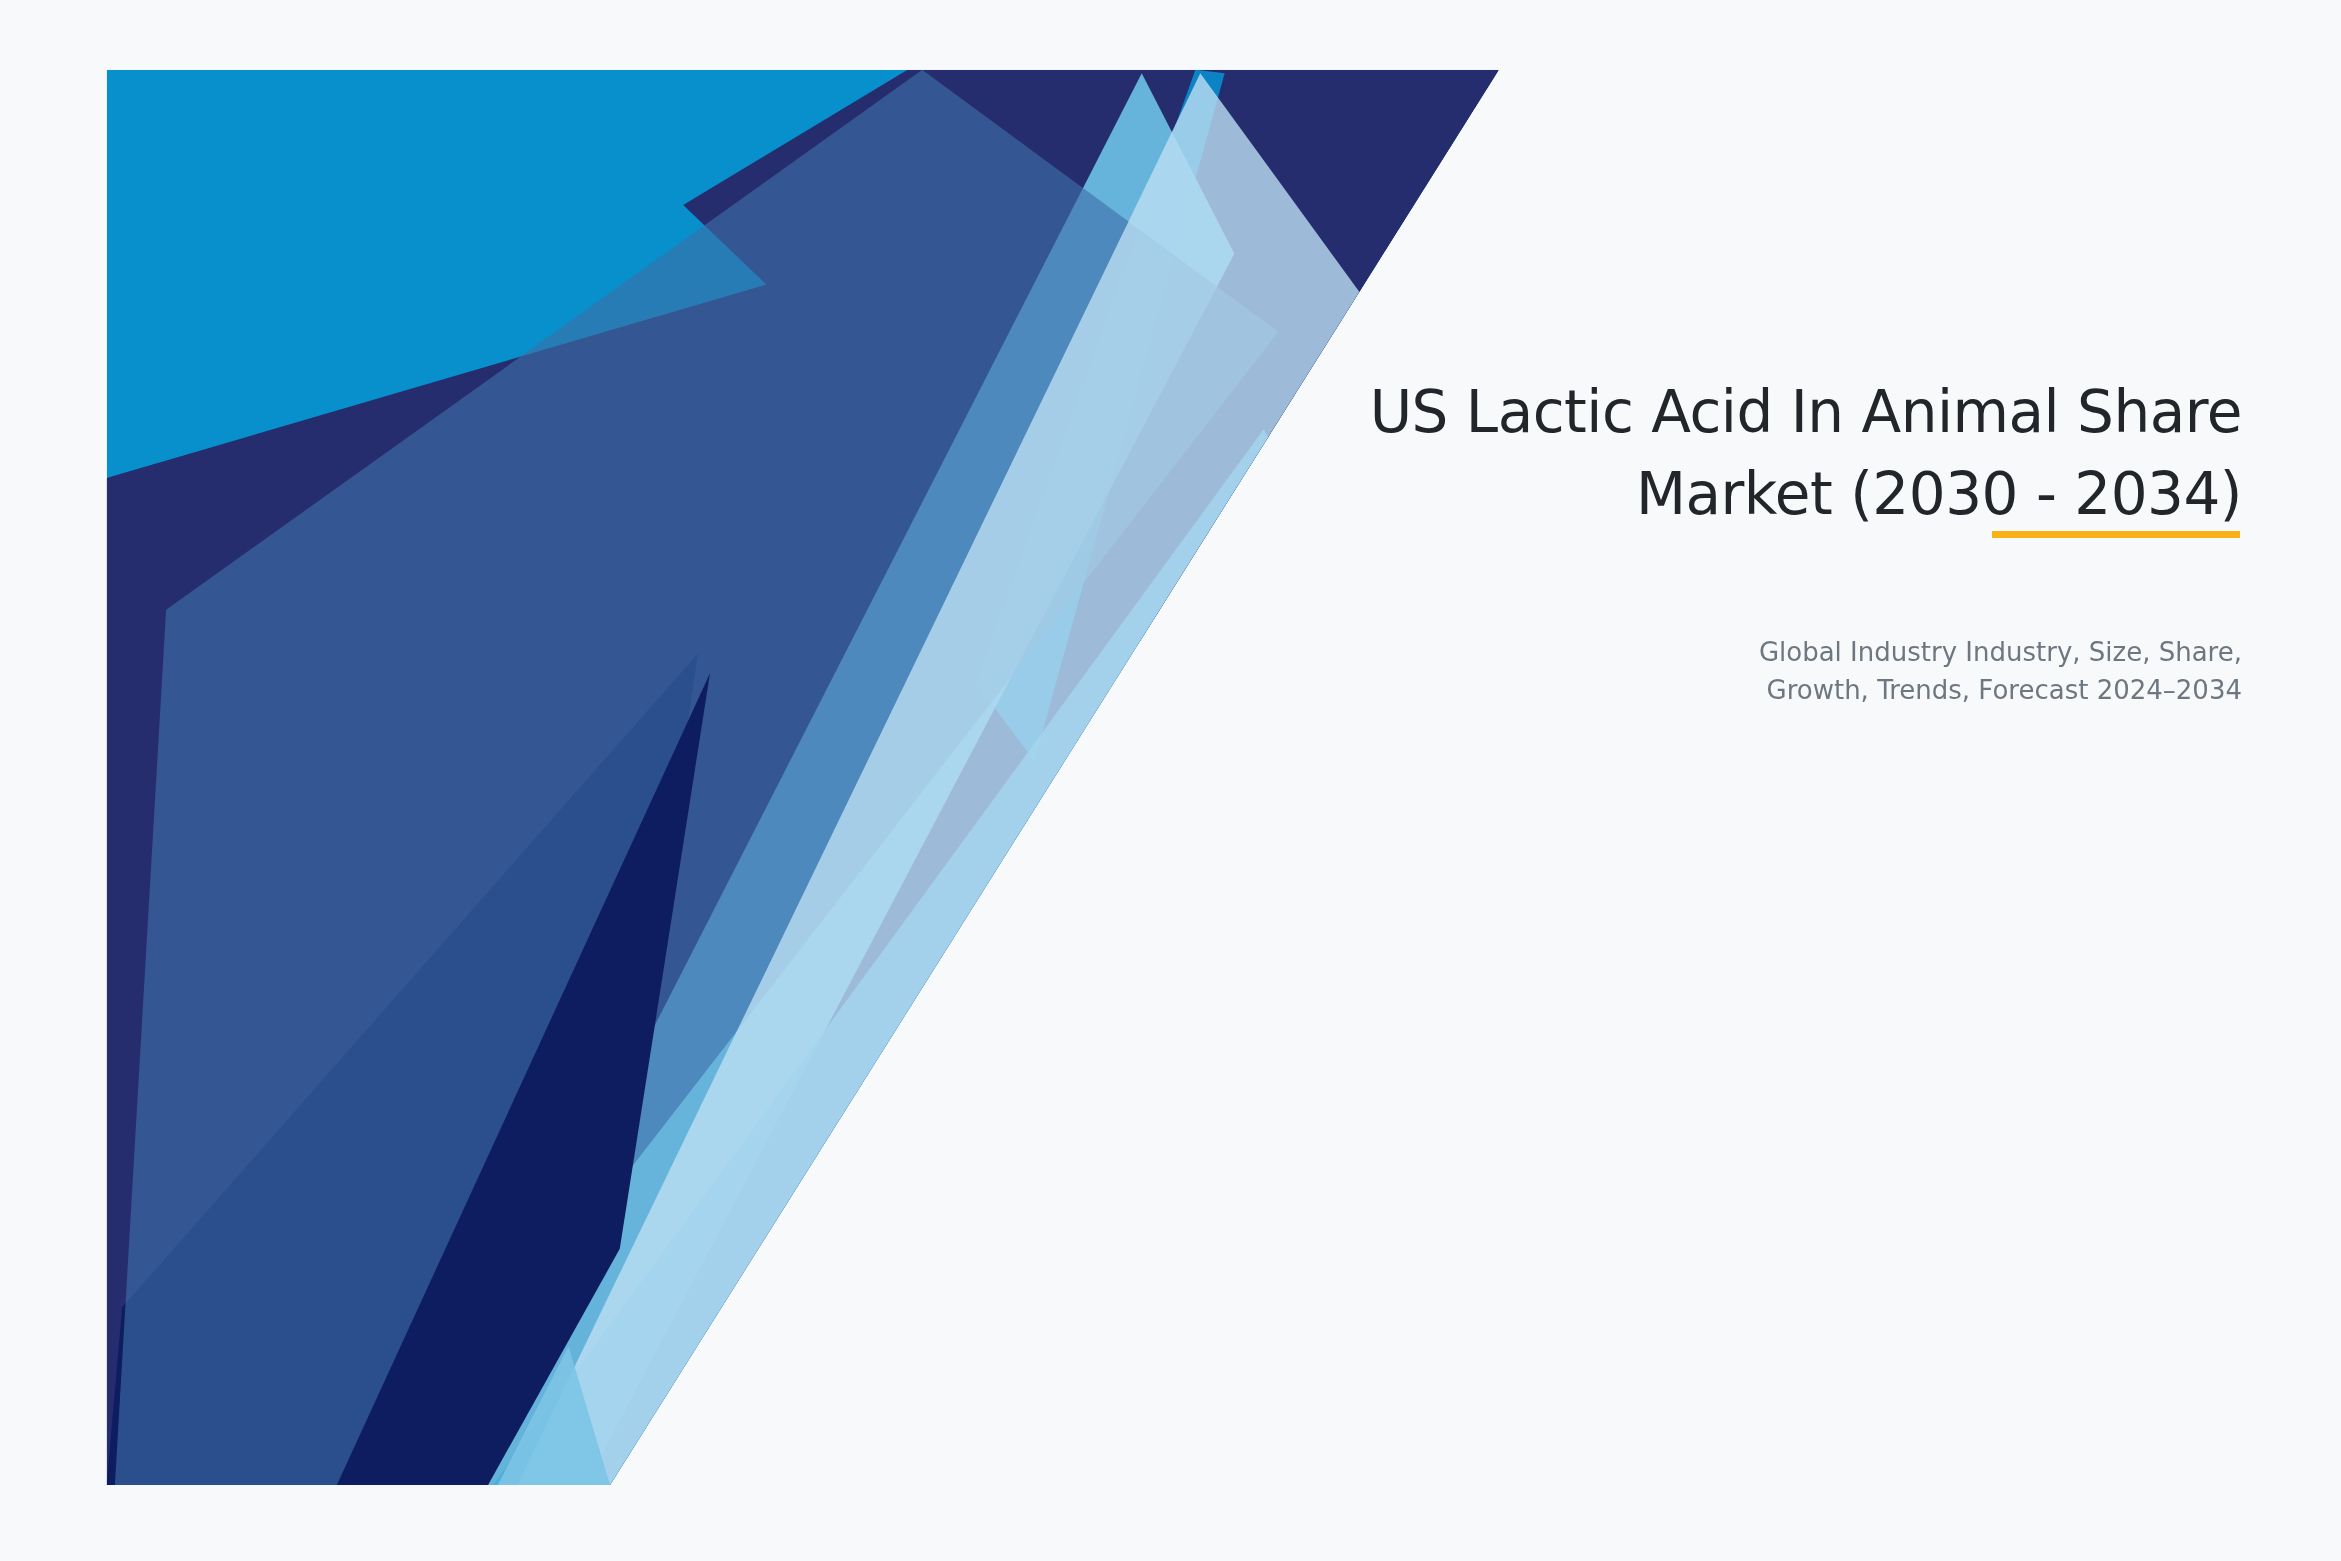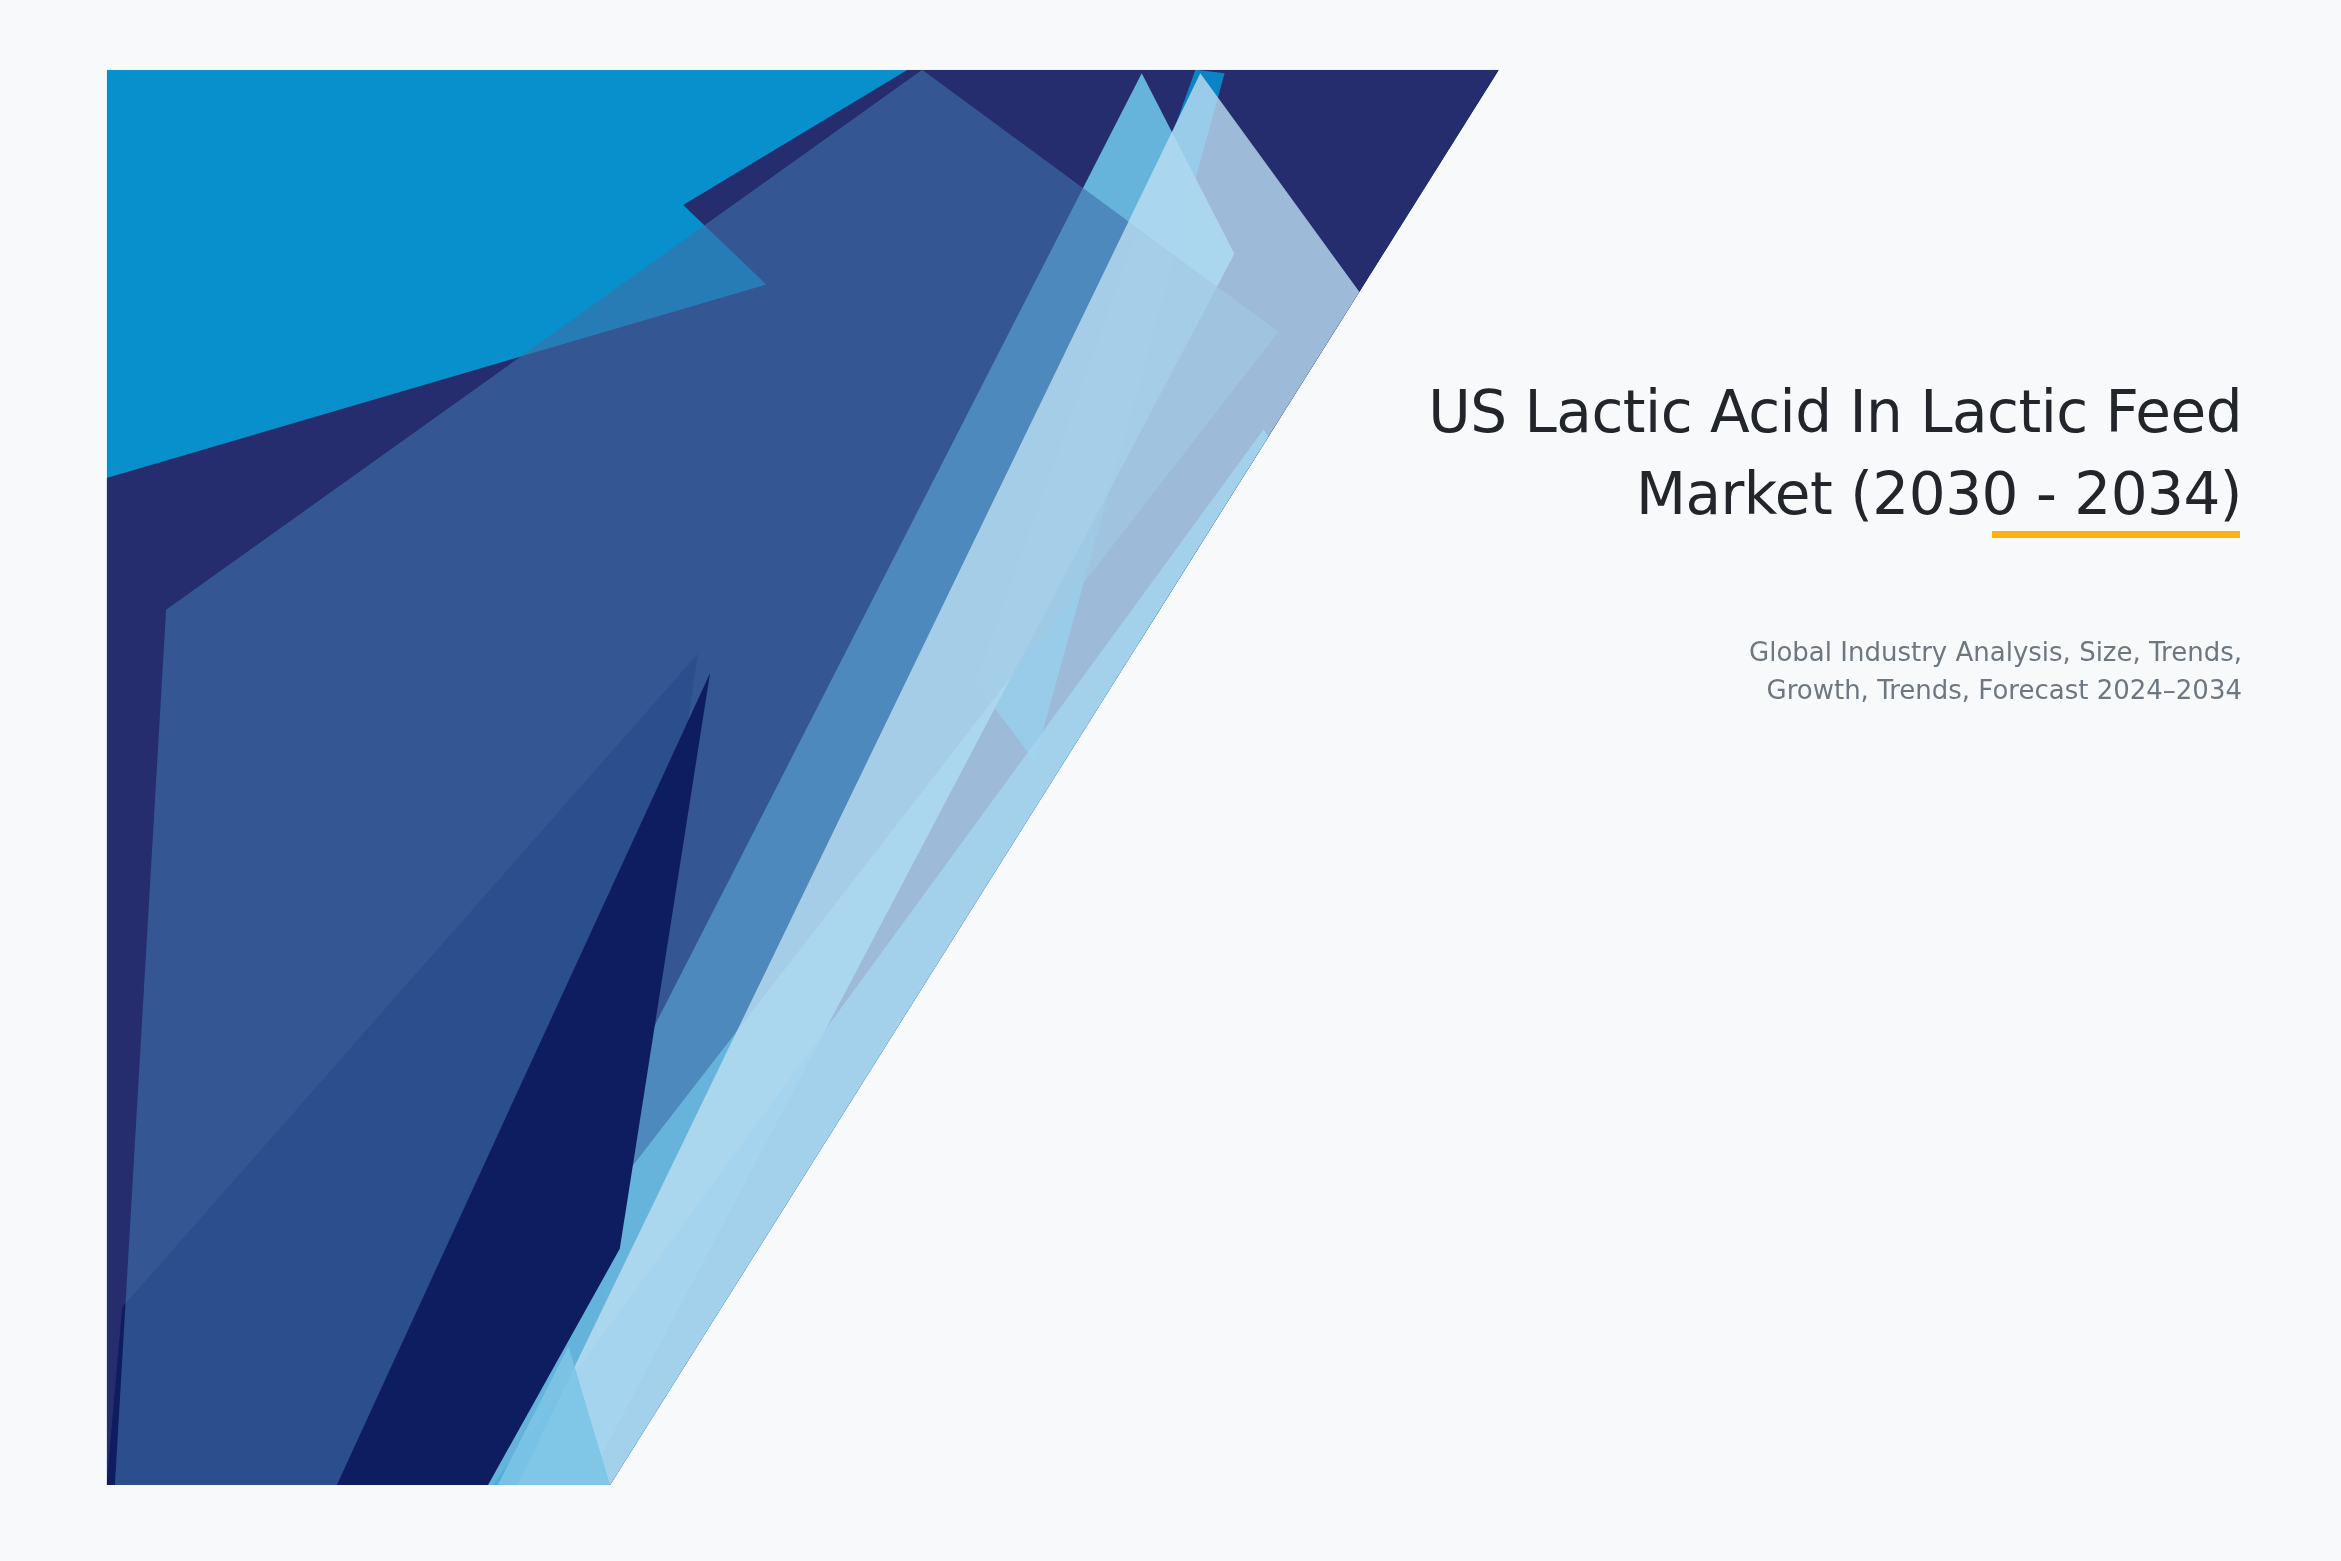--- a/index.html
+++ b/index.html
@@ -127,25 +127,25 @@
 
         <polygon points="1165,2760 1250,3044 1020,3044" fill="#7CC4E6" fill-opacity="0.9"></polygon>
       </g>
     </svg>
   </div>
 
   <div id="text-block">
 
     <div id="title-wrap">
       <div id="accent-bar"></div>
-      <span class="title-line over">US Lactic Acid In Lactic Feed</span>
+      <span class="title-line over">US Lactic Acid In Animal Share</span>
       <span class="title-line over">Market (2030 - 2034)</span>
     </div>
 
     <div id="subtitle">
-      <span class="sub-line">Global Industry Analysis, Size, Trends,</span>
+      <span class="sub-line">Global Industry Industry, Size, Share,</span>
       <span class="sub-line">Growth, Trends, Forecast 2024–2034</span>
     </div>
 
   </div>
 
 </div>
 
 
 </body></html>

